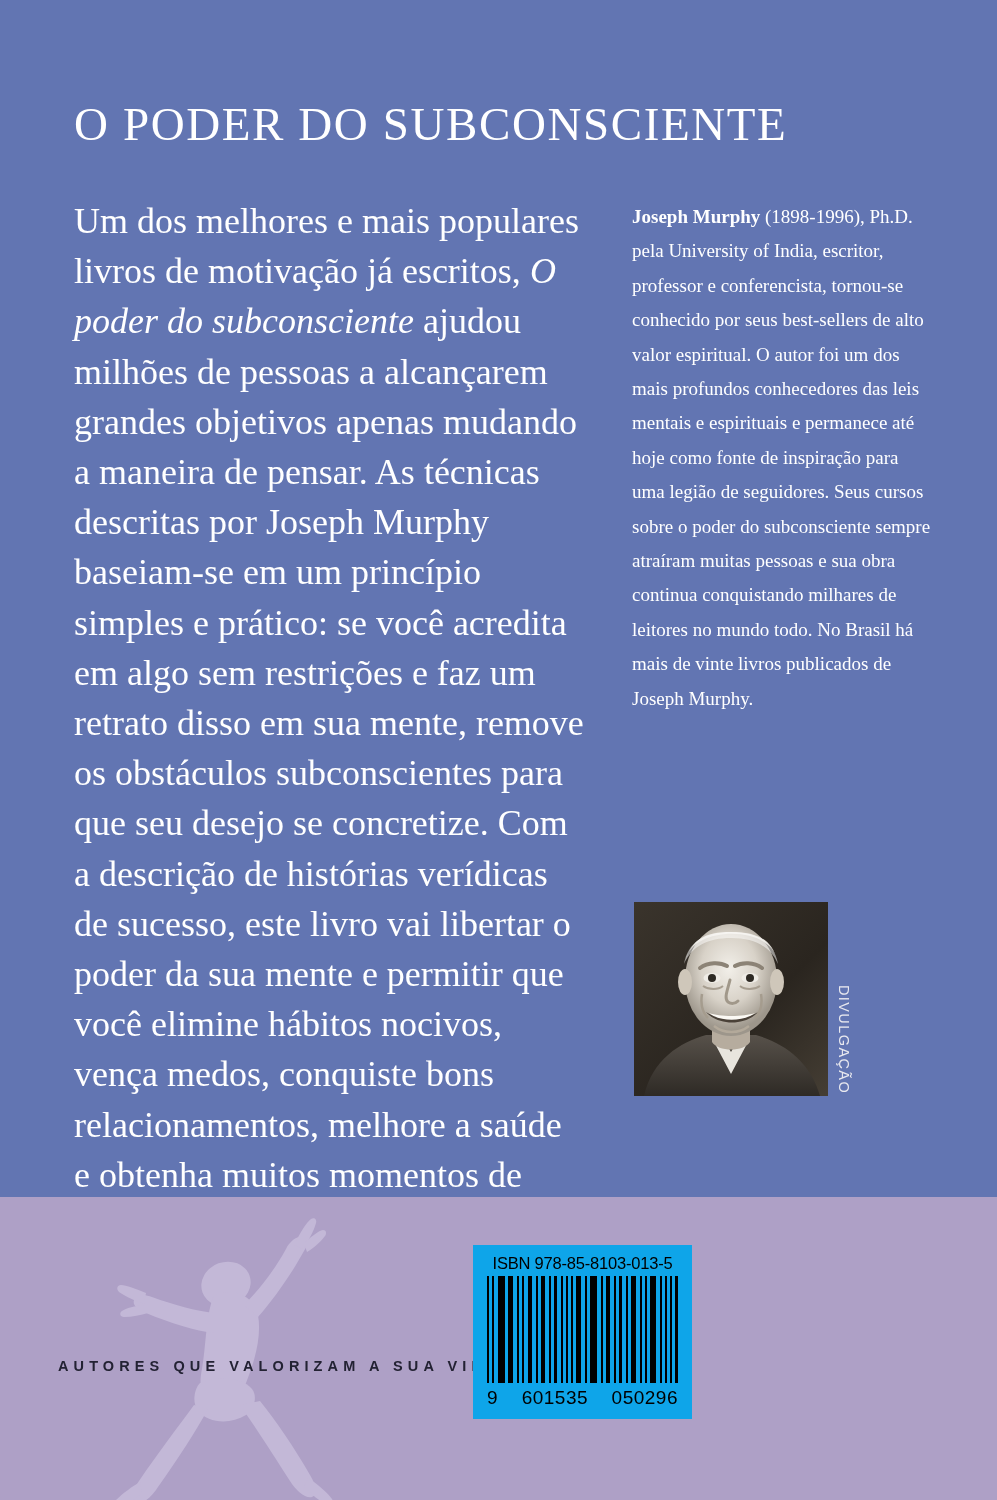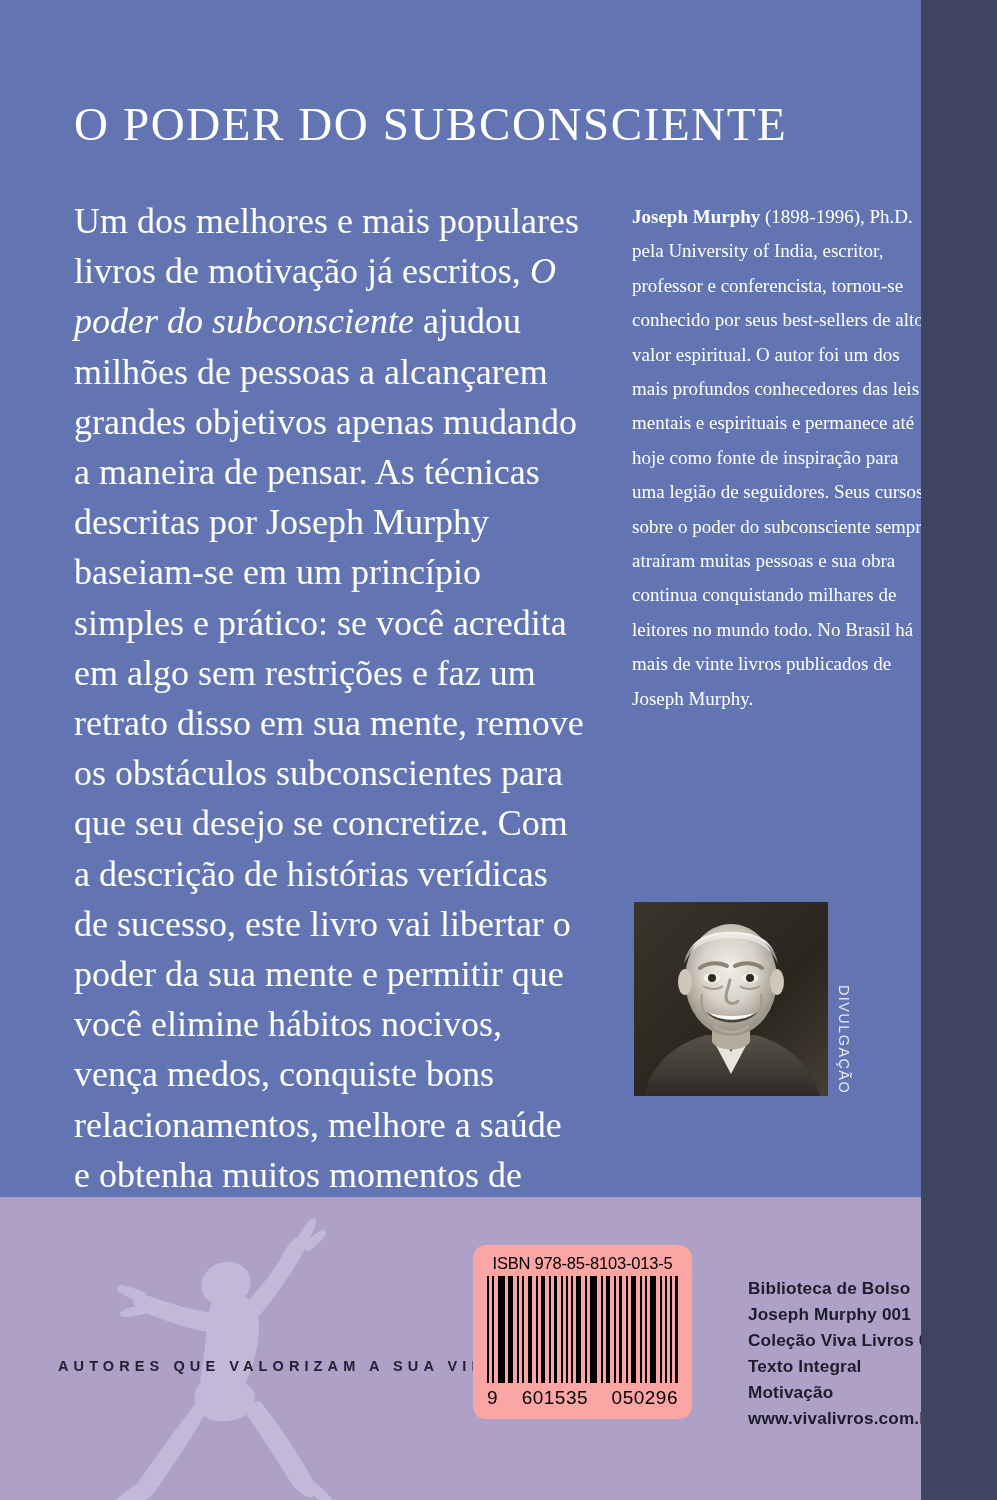--- a/index.html
+++ b/index.html
@@ -3,21 +3,21 @@
 <meta charset="utf-8">
 <title>O Poder do Subconsciente — contracapa</title>
 <style>
   html, body {
     margin: 0;
     padding: 0;
     background: #3d4560;
   }
   .cover {
     position: relative;
-    width: 921px;
+    width: 997px;
     height: 1500px;
     overflow: hidden;
     background: #6275b2;
     font-family: "Liberation Serif", serif;
     -webkit-font-smoothing: antialiased;
   }
 
   
   .blue-area {
     position: absolute;
@@ -128,24 +128,23 @@
     white-space: nowrap;
   }
 
   
   .barcode-box {
     position: absolute;
     left: 473px;
     top: 1245px;
     width: 219px;
     height: 174px;
-    background: #fca5a5;
+    background: #0ea5e9;
     box-sizing: border-box;
     padding: 8px 12px 6px 12px;
-    border-radius: 13px;
   }
   .isbn-text {
     text-align: center;
     color: #000000;
     font-family: "Liberation Sans", sans-serif;
     font-size: 16.5px;
     letter-spacing: -0.2px;
     line-height: 20px;
     white-space: nowrap;
   }
@@ -340,22 +339,14 @@
         <rect x="190" y="0" width="3" height="107"></rect>
       </g>
     </svg>
     <div class="barcode-digits">
       <span>9</span>
       <span>601535</span>
       <span>050296</span>
     </div>
   </div>
 
-  <div class="pub-info">
-    <div>Biblioteca de Bolso</div>
-    <div>Joseph Murphy 001</div>
-    <div>Coleção Viva Livros 009</div>
-    <div>Texto Integral</div>
-    <div>Motivação</div>
-    <div>www.vivalivros.com.br</div>
-  </div>
 
 </div>
 
 </body></html>

